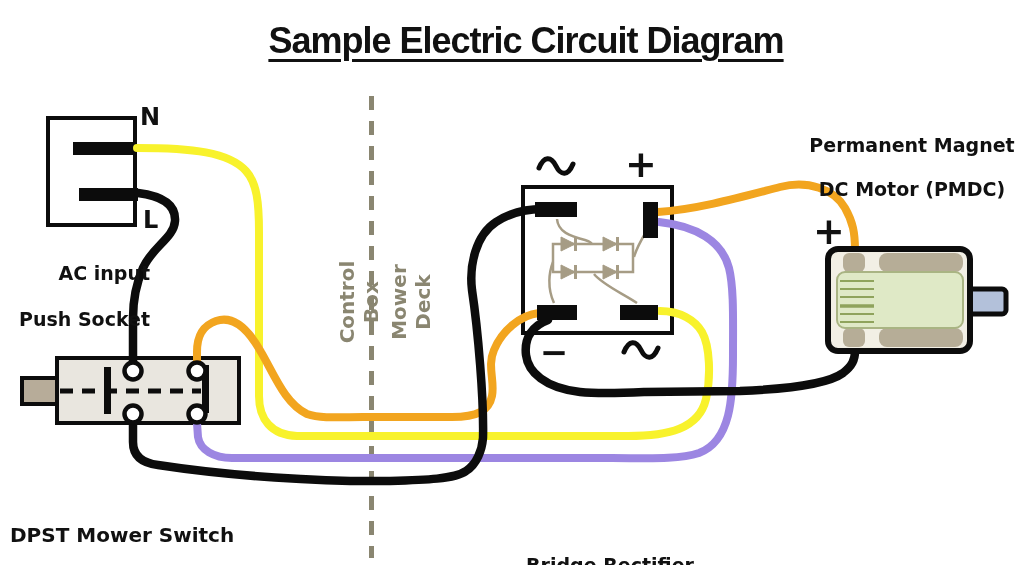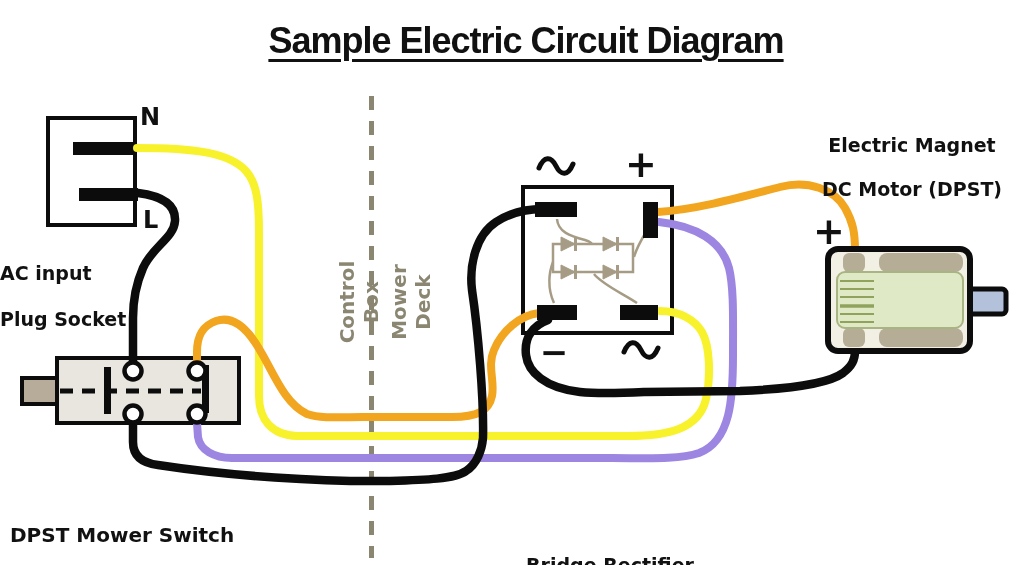--- a/index.html
+++ b/index.html
@@ -121,38 +121,38 @@
         <line x1="840" y1="322" x2="874" y2="322"></line>
       </g>
     </g>
   </svg>
 
   <div class="lbl title">Sample Electric Circuit Diagram</div>
 
   <div class="lbl term" style="left:140px;top:103px;">N</div>
   <div class="lbl term" style="left:143px;top:206px;">L</div>
 
-  <div class="lbl cap2" style="left:0;top:239px;width:150px;text-align:left;">
+  <div class="lbl cap2" style="left:0;top:239px;width:150px;text-align:right;">
     <span>AC input</span><br>
-    <span>Plug Socket</span>
+    <span>Push Socket</span>
   </div>
 
   <div class="lbl" style="left:10px;top:498px;font-size:20px;line-height:25px;">
     <span>DPST Mower Switch</span><br>
     
   </div>
 
   <div class="sym plus" style="left:621px;top:146px;">+</div>
   <div class="sym minus" style="left:534px;top:334px;">−</div>
 
   <div class="lbl cap2" style="left:480px;top:485px;width:260px;text-align:center;">
     <br>
     <span>Bridge Rectifier</span>
   </div>
 
   <div class="lbl cap2" style="left:790px;top:112px;width:244px;text-align:center;line-height:22px;">
-    <span>Electric Magnet</span><br>
-    <span>DC Motor (DPST)</span>
+    <span>Permanent Magnet</span><br>
+    <span>DC Motor (PMDC)</span>
   </div>
 
   <div class="sym plus" style="left:809px;top:213px;">+</div>
 
 </div>
 
 </body></html>

